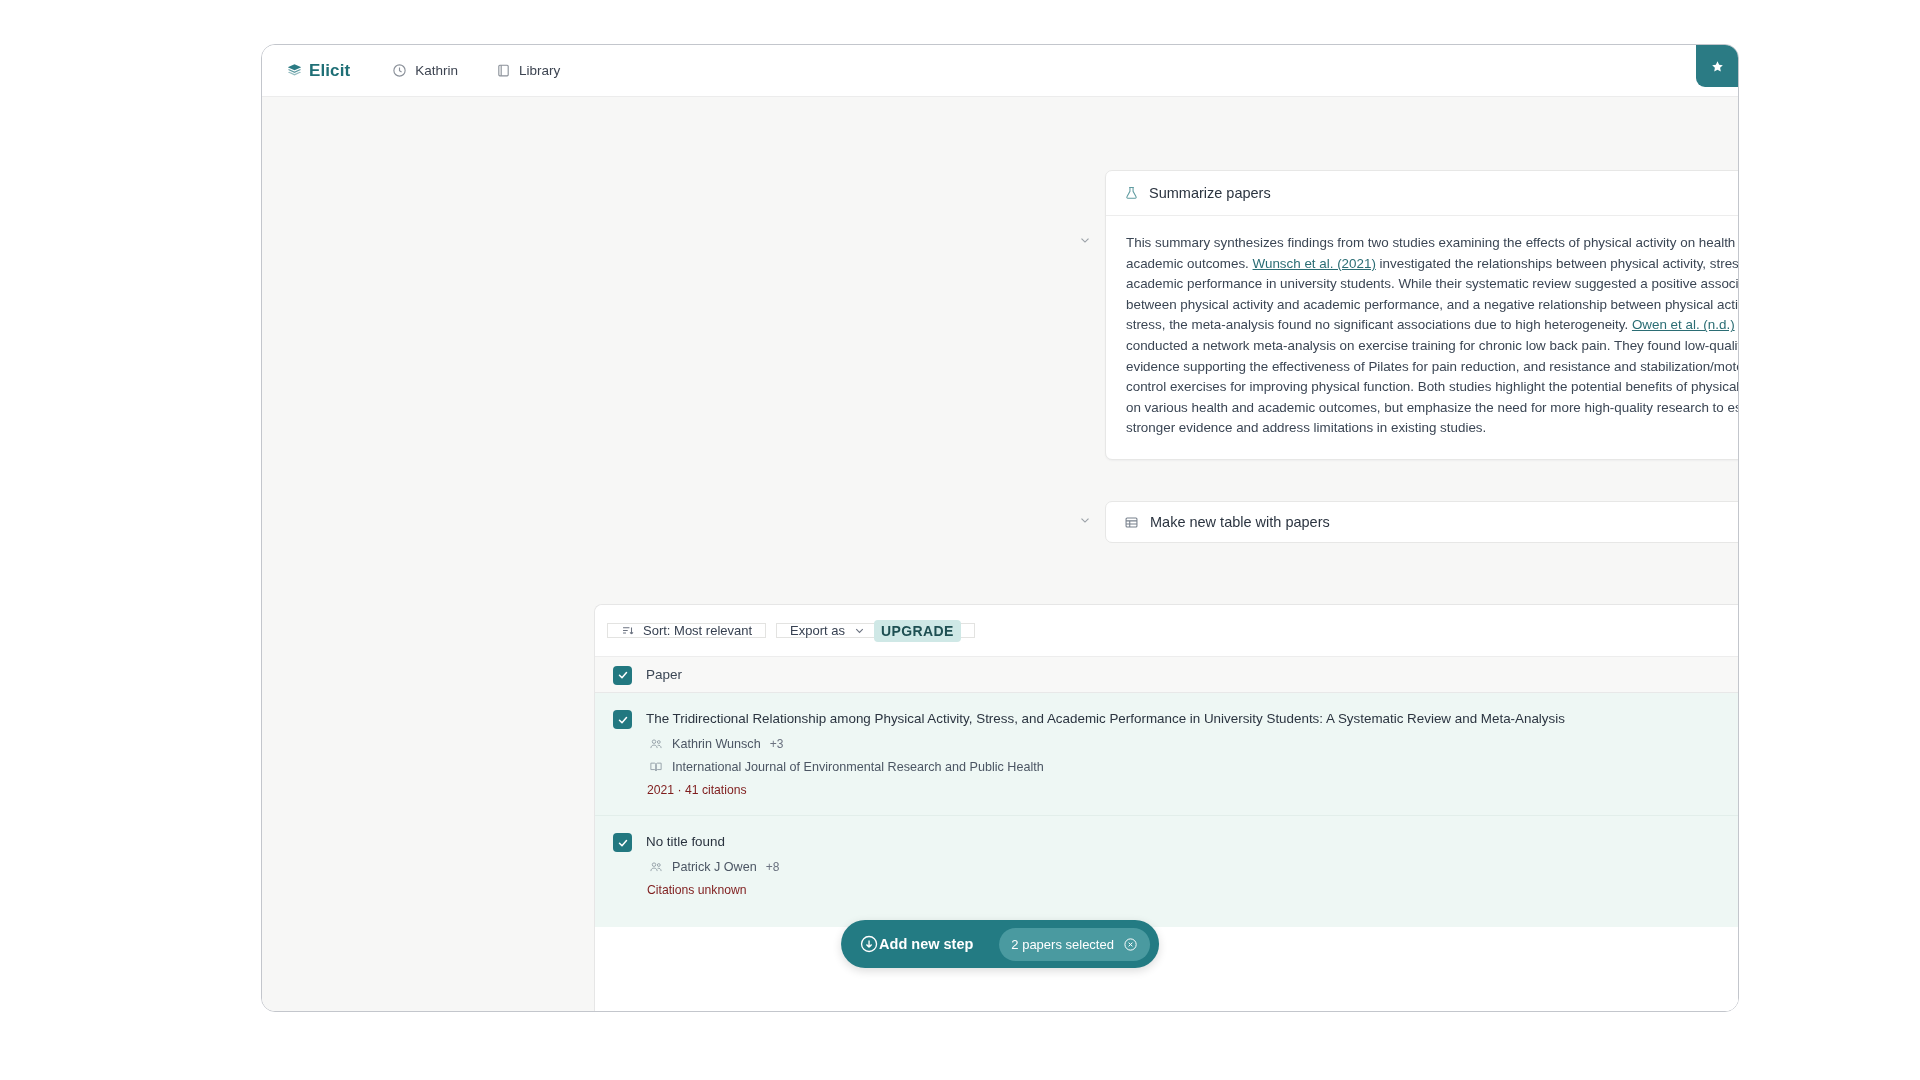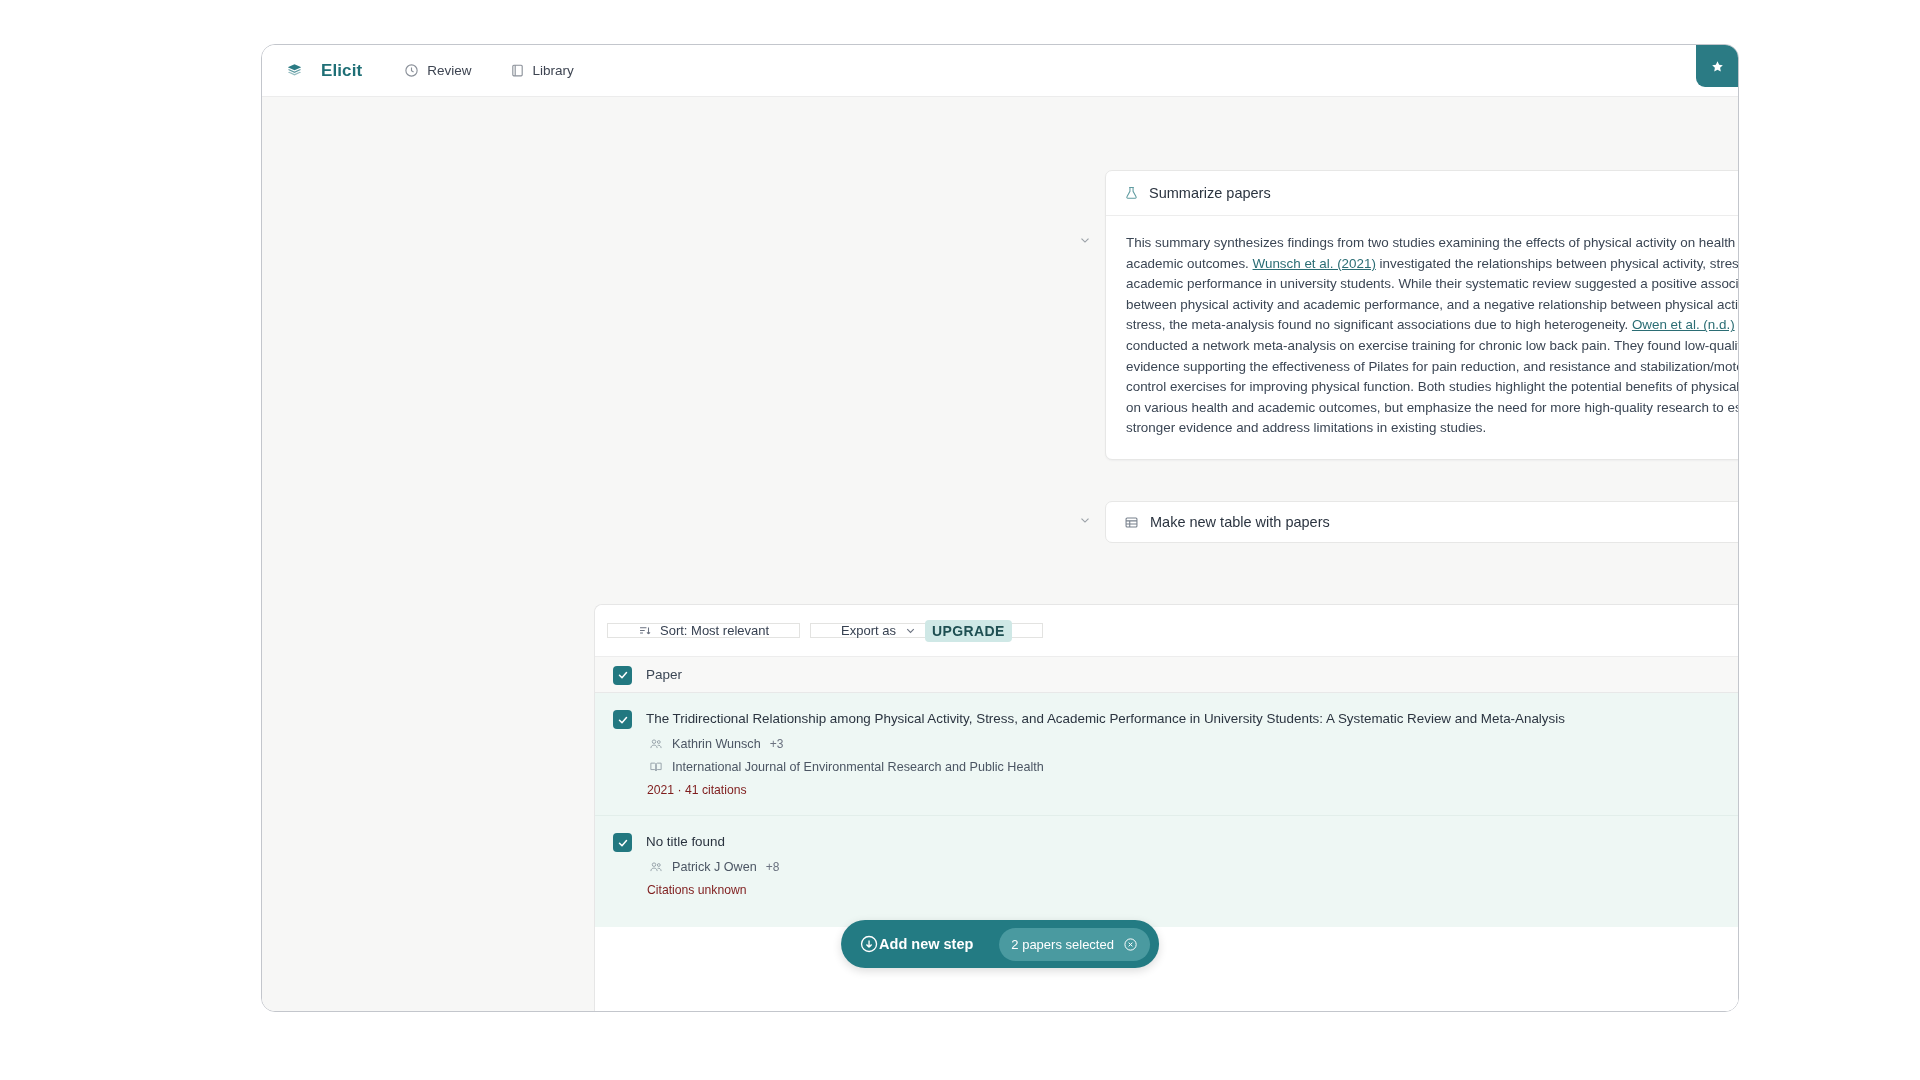--- a/index.html
+++ b/index.html
@@ -26,21 +26,21 @@
     position: relative;
     height: 52px;
     background: #ffffff;
     border-bottom: 1px solid #ececec;
     display: flex;
     align-items: center;
     padding-left: 24px;
     gap: 0;
   }
   .brand {
-    display: flex; align-items: center; gap: 18px;
+    display: flex; align-items: center; gap: 6px;
     margin-right: 42px;
   }
   .brand-text {
     color: #1f6f76;
     font-size: 17px;
     font-weight: 700;
     letter-spacing: .1px;
   }
   .nav-item {
     display: flex; align-items: center; gap: 8px;
@@ -144,21 +144,21 @@
   #results-toolbar {
     height: 51px;
     display: flex; align-items: center; gap: 10px;
     padding: 0 0 0 12px;
     background: #ffffff;
     border-top-left-radius: 8px;
   }
   .tool-btn {
     height: 15px;
     display: flex; align-items: center; gap: 8px;
-    padding: 0 30px;
+    padding: 0 13px;
     border: 1px solid #e3e3e1;
     border-radius: 0;
     background: #fff;
     font-size: 13px;
     color: #374151;
     cursor: pointer;
     white-space: nowrap;
   }
   .tool-btn .ico { color: #6b7280; display:flex; }
   #upgrade-badge {
@@ -286,21 +286,21 @@
       <span class="brand-text">Elicit</span>
     </div>
 
     <div class="nav-item">
       <span class="nav-ico">
         <svg width="15" height="15" viewBox="0 0 24 24" fill="none" stroke="currentColor" stroke-width="1.8">
           <circle cx="12" cy="12" r="9"></circle>
             <path d="M12 7.2v5.1l3.3 2"></path>
         </svg>
       </span>
-      <span>Review</span>
+      <span>Kathrin</span>
     </div>
 
     <div class="nav-item">
       <span class="nav-ico">
         <svg width="15" height="15" viewBox="0 0 24 24" fill="none" stroke="currentColor" stroke-width="1.8">
           <rect x="4.5" y="3.5" width="15" height="17" rx="1.6"></rect>
             <path d="M8.3 3.5v17"></path>
         </svg>
       </span>
       <span>Library</span>

